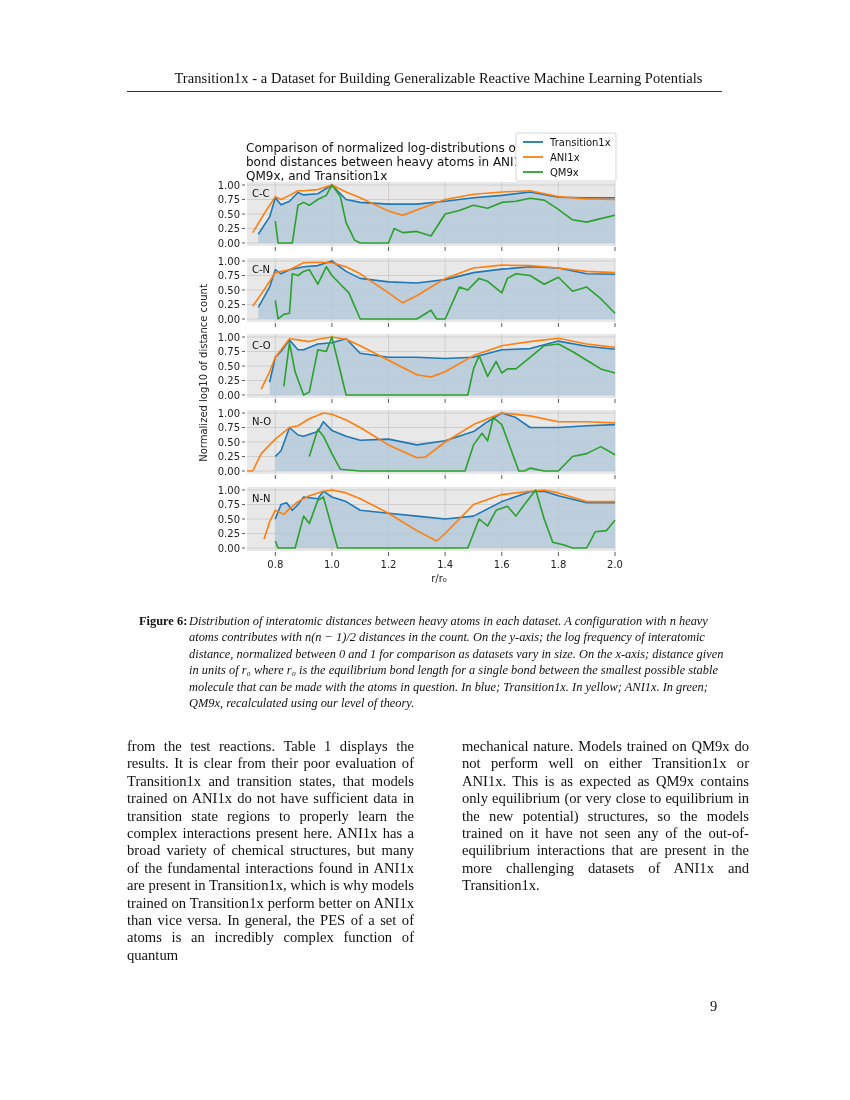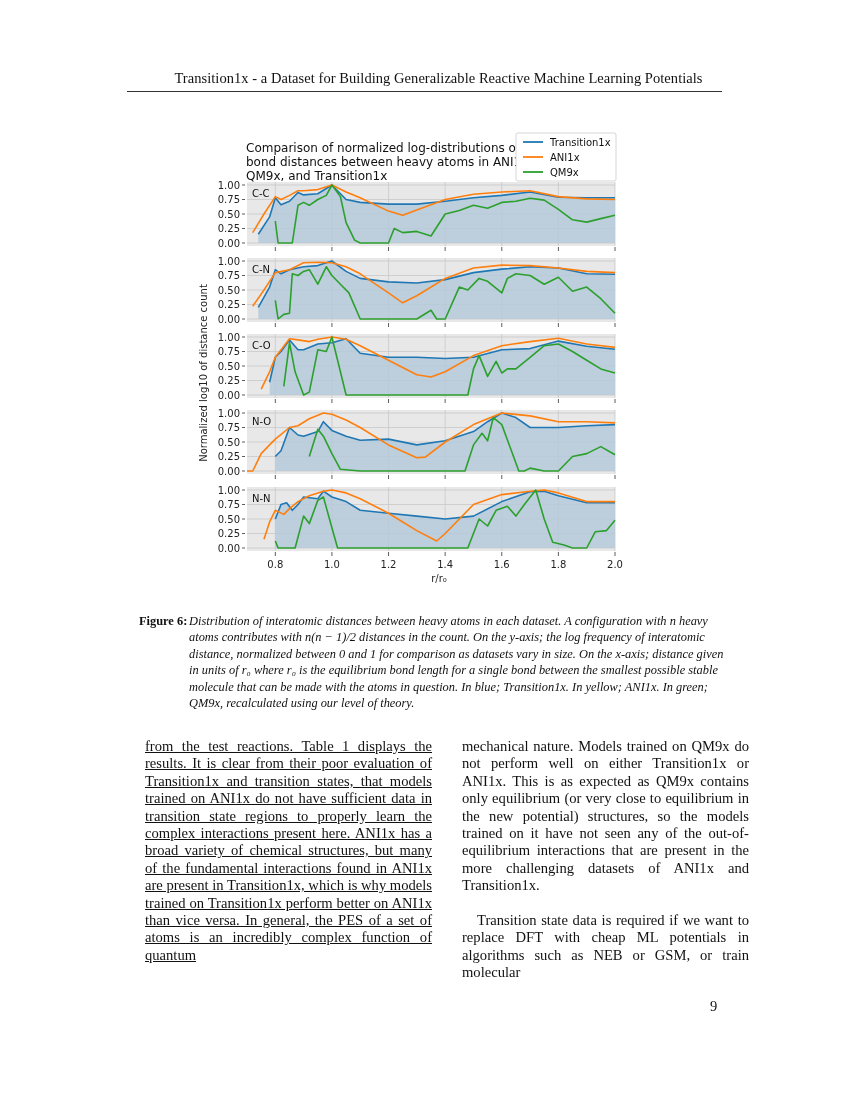--- a/index.html
+++ b/index.html
@@ -5,21 +5,21 @@
   html, body { margin: 0; padding: 0; background: #ffffff; }
   body { width: 850px; height: 1100px; position: relative; overflow: hidden; font-family: "Liberation Serif", serif; color: #111; }
   .running-header { position: absolute; left: 141px; top: 70px; width: 595px; text-align: center; font-size: 14.5px; letter-spacing: 0.05px; }
   .header-rule { position: absolute; left: 127px; top: 91px; width: 595px; height: 0; border-top: 1px solid #333; }
   .figure { position: absolute; left: 190px; top: 128px; width: 440px; height: 460px; }
   .figure svg { width: 440px; height: 460px; display: block; }
   .caption { position: absolute; left: 127px; top: 613px; width: 598px; font-size: 12.4px; line-height: 16.4px; }
   .caption .label { font-weight: bold; font-style: normal; position: absolute; left: 12px; top: 0; }
   .caption .text { font-style: italic; margin-left: 62px; display: block; text-indent: 0; }
   .col { position: absolute; top: 738px; width: 287px; font-size: 14.6px; line-height: 17.4px; text-align: justify; }
-  .col-left { left: 145px; text-decoration: underline; }
+  .col-left { left: 127px; }
   .col-right { left: 462px; }
   .col p { margin: 0; }
   .col p.indent { text-indent: 15px; margin-top: 17.4px; }
   .page-number { position: absolute; left: 710px; top: 998px; font-size: 14.5px; }
 </style>
 </head>
 <body>
 
 <div class="running-header">Transition1x - a Dataset for Building Generalizable Reactive Machine Learning Potentials</div>
 <div class="header-rule"></div>
@@ -240,16 +240,15 @@
 <div class="caption">
   <span class="label">Figure 6:</span>
   <span class="text">Distribution of interatomic distances between heavy atoms in each dataset. A configuration with n heavy atoms contributes with n(n − 1)/2 distances in the count. On the y-axis; the log frequency of interatomic distance, normalized between 0 and 1 for comparison as datasets vary in size. On the x-axis; distance given in units of r₀ where r₀ is the equilibrium bond length for a single bond between the smallest possible stable molecule that can be made with the atoms in question. In blue; Transition1x. In yellow; ANI1x. In green; QM9x, recalculated using our level of theory.</span>
 </div>
 
 <div class="col col-left">
   <p>from the test reactions. Table 1 displays the results. It is clear from their poor evaluation of Transition1x and transition states, that models trained on ANI1x do not have sufficient data in transition state regions to properly learn the complex interactions present here. ANI1x has a broad variety of chemical structures, but many of the fundamental interactions found in ANI1x are present in Transition1x, which is why models trained on Transition1x perform better on ANI1x than vice versa. In general, the PES of a set of atoms is an incredibly complex function of quantum</p>
 </div>
 <div class="col col-right">
   <p>mechanical nature. Models trained on QM9x do not perform well on either Transition1x or ANI1x.  This is as expected as QM9x contains only equilibrium (or very close to equilibrium in the new potential) structures, so the models trained on it have not seen any of the out-of-equilibrium interactions that are present in the more challenging datasets of ANI1x and Transition1x.</p>
-  <p class="indent">Transition state data is required if we want to replace DFT with cheap ML potentials in algorithms such as NEB or GSM, or train molecular</p>
 </div>
 
 <div class="page-number">9</div>
 
 </body></html>

